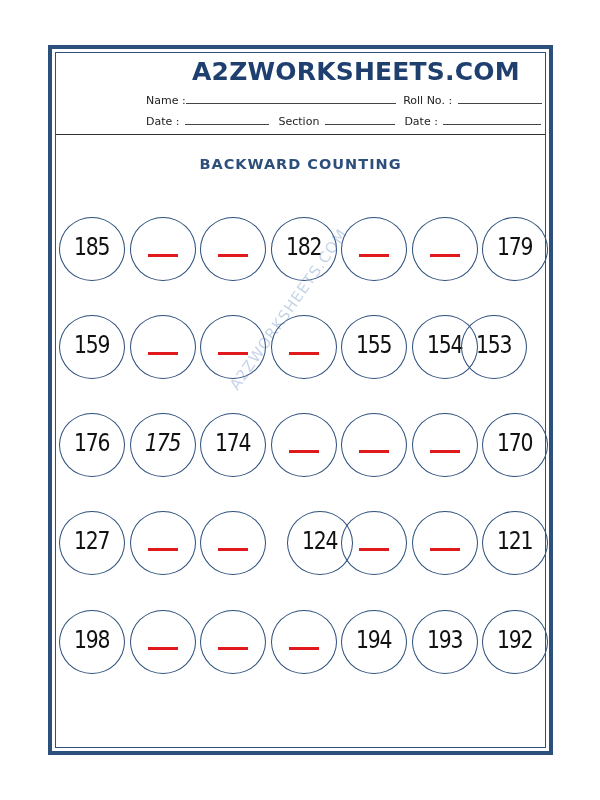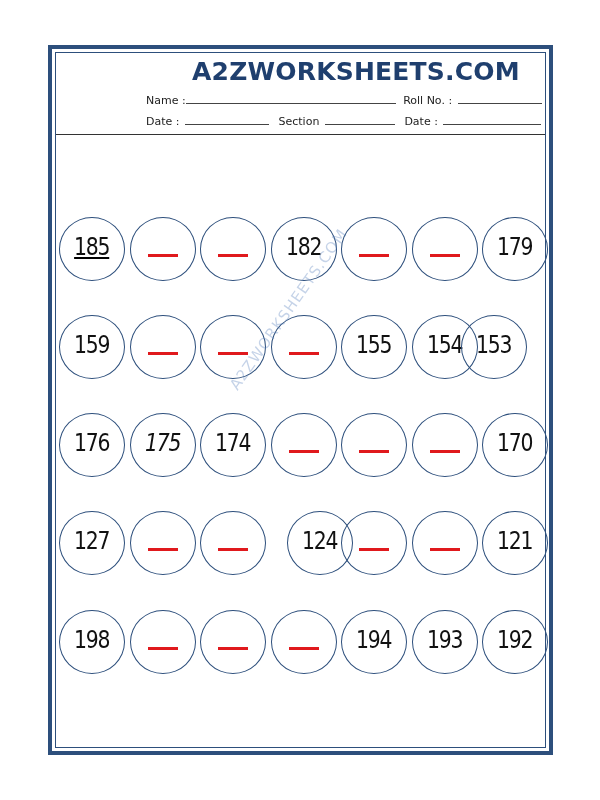--- a/index.html
+++ b/index.html
@@ -38,24 +38,25 @@
       <span>Date :</span>
       <span class="blank" style="width:84px; margin-left:2px;"></span>
       <span style="margin-left:6px;">Section</span>
       <span class="blank" style="width:70px; margin-left:2px;"></span>
       <span style="margin-left:6px;">Date :</span>
       <span class="blank" style="width:98px; margin-left:2px;"></span>
     </div>
 
     <div class="header-sep"></div>
 
+    <div class="section-title">BACKWARD COUNTING</div>
 
     <div class="grid" id="grid">
         <div class="row" style="top: 0px;">
-          <div class="cell" style="left: 0px; text-decoration: underline;">
+          <div class="cell" style="left: 0px;">
             <span class="num">185</span>
           </div>
           <div class="cell" style="left: 70.5px;">
             <span class="dash"></span>
           </div>
           <div class="cell" style="left: 141px;">
             <span class="dash"></span>
           </div>
           <div class="cell" style="left: 211.5px;">
             <span class="num">182</span>

